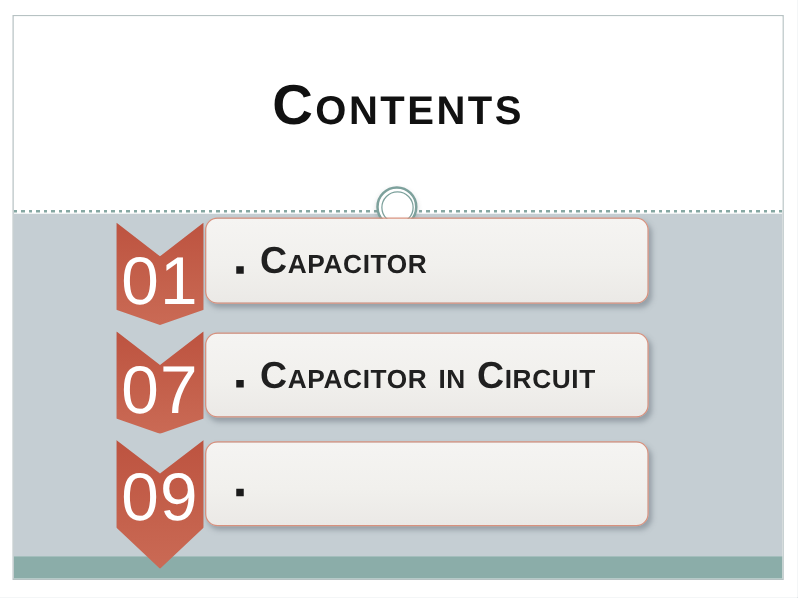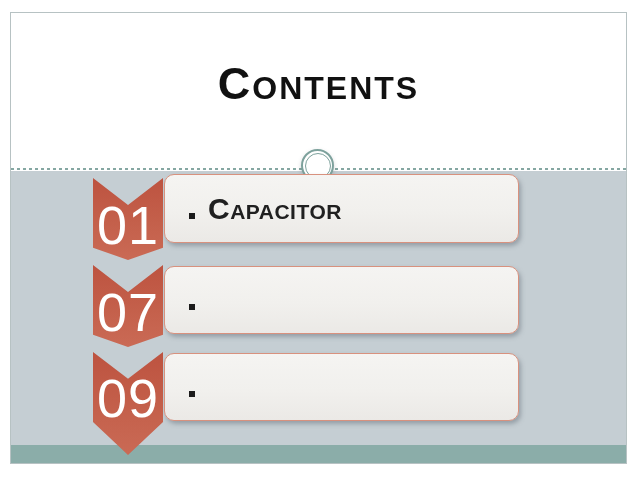--- a/index.html
+++ b/index.html
@@ -187,20 +187,21 @@
         <span class="label">Capacitor</span>
       </div>
     </div>
     <div class="chevron chev1">
       <span class="num">01</span>
     </div>
 
     <div class="box box2">
       <div class="line-row">
         <span class="bullet"></span>
+        <span class="label">Capacitor in Circuit</span>
       </div>
     </div>
     <div class="chevron chev2">
       <span class="num">07</span>
     </div>
 
     <div class="box box3">
       <div class="line-row">
         <span class="bullet"></span>
       </div>

